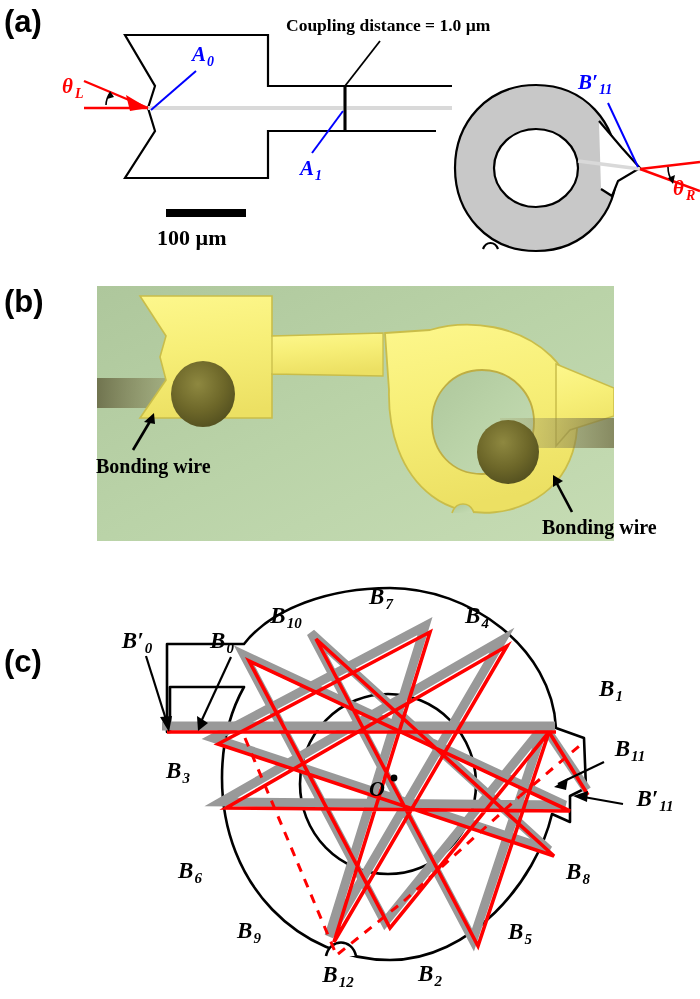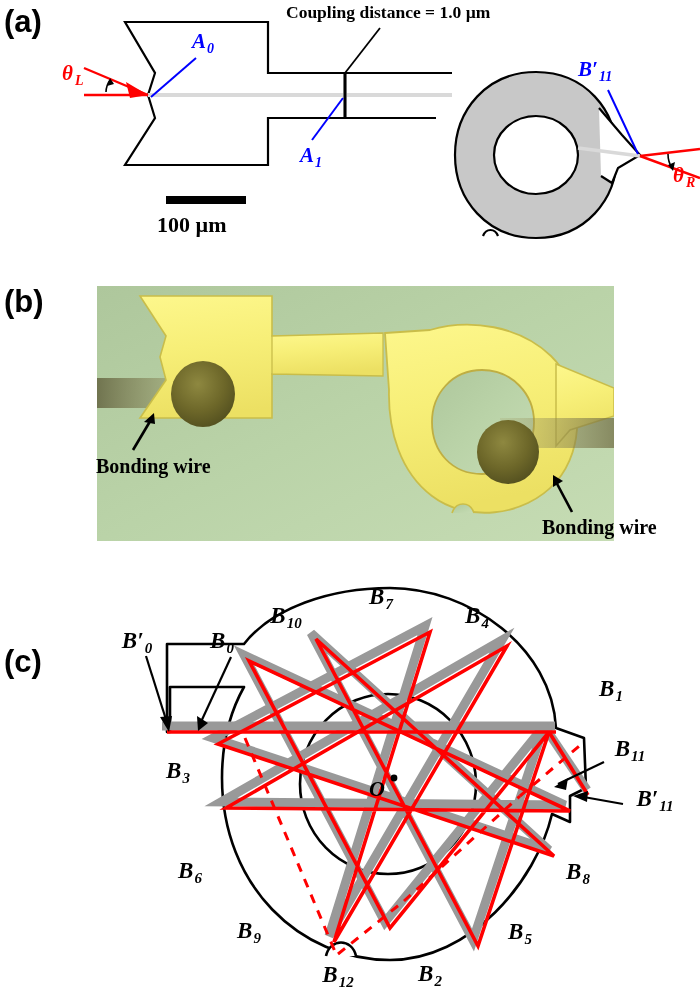--- a/index.html
+++ b/index.html
@@ -4,21 +4,21 @@
 <style>
   html,body{margin:0;padding:0;background:#ffffff;}
   body{width:700px;height:999px;position:relative;overflow:hidden;
        font-family:"Liberation Serif",serif;}
   .panel-label{position:absolute;font-family:"Liberation Sans",sans-serif;
        font-size:31px;font-weight:700;color:#000;line-height:1;}
   #panel-a-label{left:4px;top:6px;}
   #panel-b-label{left:4px;top:286px;}
   #panel-c-label{left:4px;top:646px;}
   .fig{position:absolute;left:0;}
-  #fig-a{top:0;width:616px;height:270px;}
+  #fig-a{top:13px;width:616px;height:270px;}
   #fig-b{top:270px;width:700px;height:290px;}
   #fig-c{top:556px;width:700px;height:443px;}
   svg{display:block;}
   text{font-family:"Liberation Serif",serif;}
   .mathb{font-style:italic;font-weight:700;}
 </style>
 </head>
 <body>
 
 <div class="panel-label" id="panel-a-label">(a)</div>

